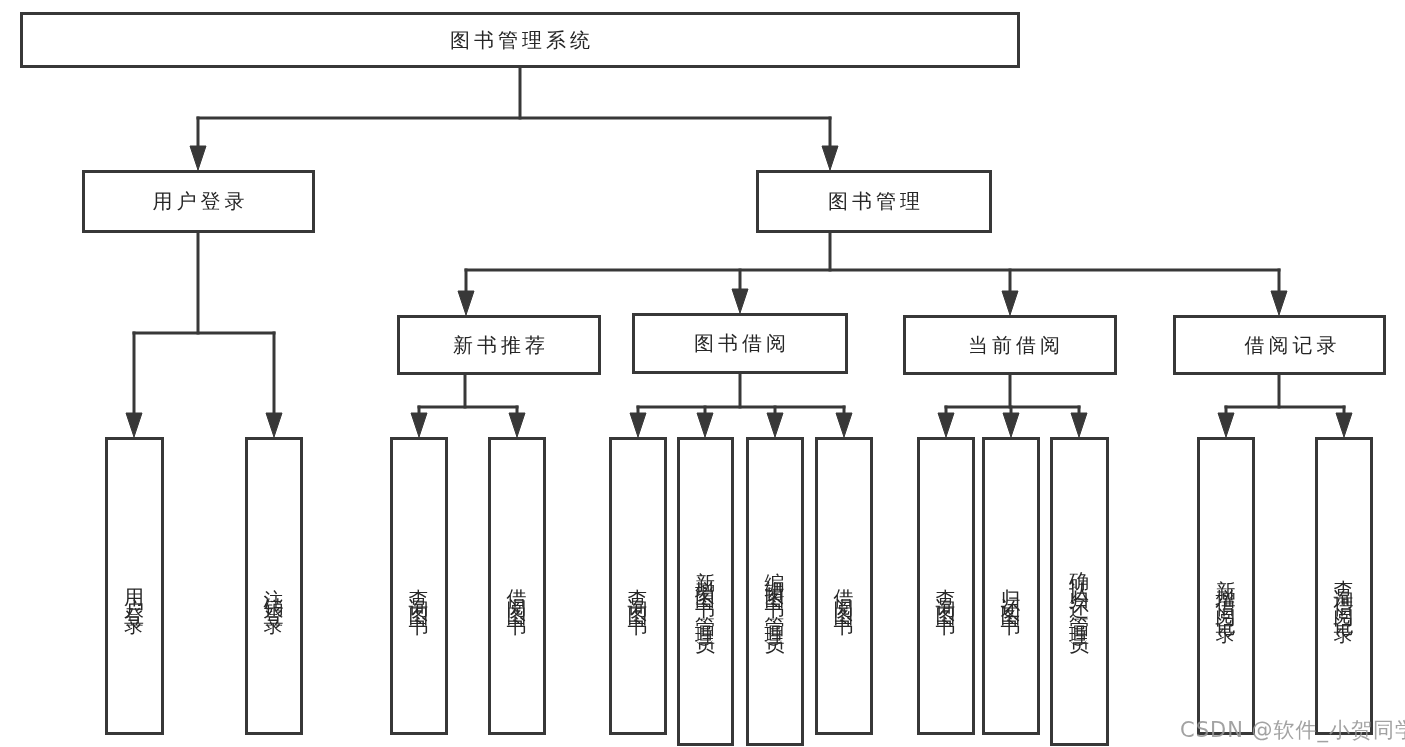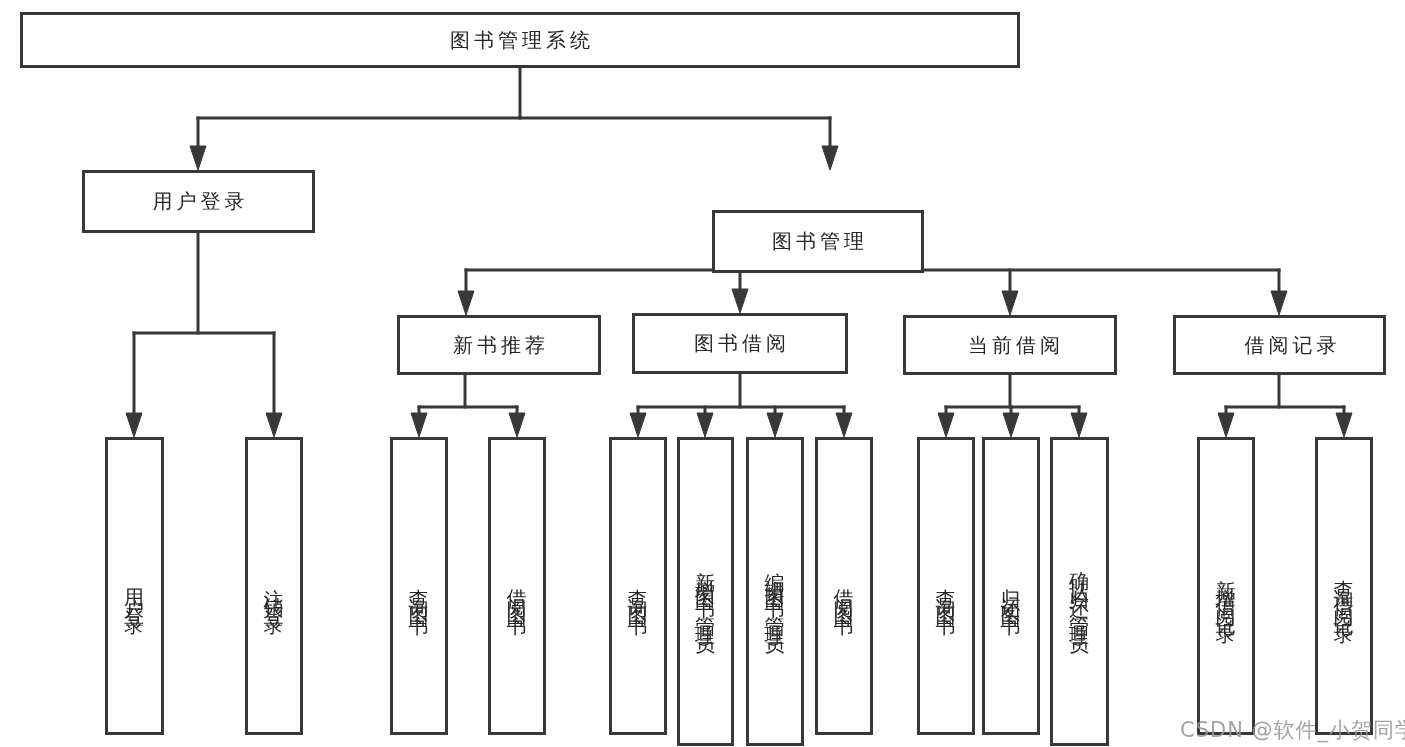--- a/index.html
+++ b/index.html
@@ -33,21 +33,21 @@
     writing-mode:vertical-rl;
     text-orientation:mixed;
     font-size:20px;
     letter-spacing:9px;
     margin-bottom:-9px; 
     line-height:1;
   }
   
   .n-root {left:20px;  top:12px;  width:1000px;height:56px;}
   .n-l2a  {left:82px;  top:170px; width:233px; height:63px;}
-  .n-l2b  {left:712px; top:170px; width:212px; height:63px;margin-top:40px;}
+  .n-l2b  {left:756px; top:170px; width:236px; height:63px;}
   .n-l3a  {left:363px; top:315px; width:204px; height:60px;margin-left:34px;}
   .n-l3b  {left:632px; top:313px; width:216px; height:61px;}
   .n-l3c  {left:903px; top:315px; width:214px; height:60px;padding-left:8px;}
   .n-l3d  {left:1173px;top:315px; width:213px; height:60px;padding-left:22px;}
   .leaf   {top:437px;  height:298px;}
   .leaf-tall{top:437px;height:309px;}
   .lf1 {left:105px; width:59px;}
   .lf2 {left:245px; width:58px;}
   .lf3 {left:390px; width:58px;}
   .lf4 {left:488px; width:58px;}

